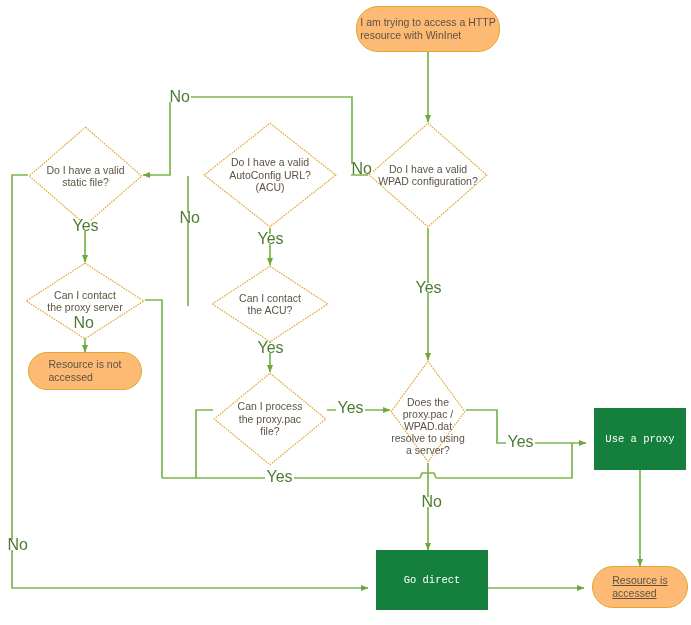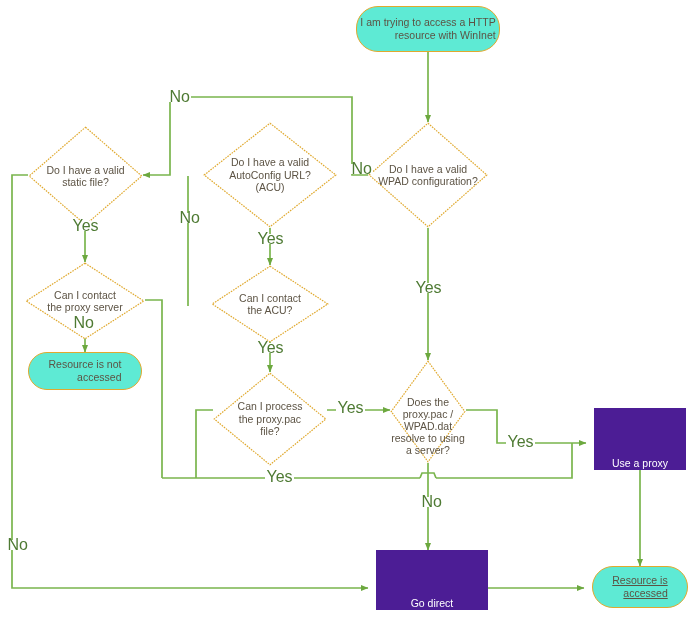--- a/index.html
+++ b/index.html
@@ -4,27 +4,27 @@
 <style>
   html,body{margin:0;padding:0;background:#ffffff;}
   body{width:691px;height:625px;overflow:hidden;
        font-family:"Liberation Sans",sans-serif;}
   #stage{position:relative;width:691px;height:625px;}
   svg#wires{position:absolute;left:0;top:0;width:691px;height:625px;}
 
   .node{position:absolute;box-sizing:border-box;}
 
   
-  .term{border:1.4px solid #e0a92e;border-radius:22px;background:#5eead4;
-        display:flex;align-items:center;justify-content:center;text-align:right;
+  .term{border:1.4px solid #e0a92e;border-radius:22px;background:#fdba74;
+        display:flex;align-items:center;justify-content:center;text-align:left;
         color:#5c5344;font-size:10.5px;line-height:13px;}
 
   
-  .proc{background:#4c1d95;display:flex;align-items:flex-end;justify-content:center;
-        text-align:center;color:#ffffff;font-size:10.5px;line-height:13px;}
+  .proc{background:#15803d;display:flex;align-items:center;justify-content:center;
+        text-align:center;color:#ffffff;font-size:10.5px;line-height:13px;font-family:Liberation Mono, monospace;}
 
   
   .dia{display:flex;align-items:center;justify-content:center;}
   .dia .shape{position:absolute;left:0;top:0;width:100%;height:100%;}
   .dia .txt{position:relative;text-align:center;color:#5c5344;
             font-size:10.5px;line-height:12.5px;z-index:2;
             width:84%;}
 
   .elab{position:absolute;color:#4e7a33;font-size:16px;line-height:10px;
         background:#ffffff;padding:0 1.5px;white-space:nowrap;}

